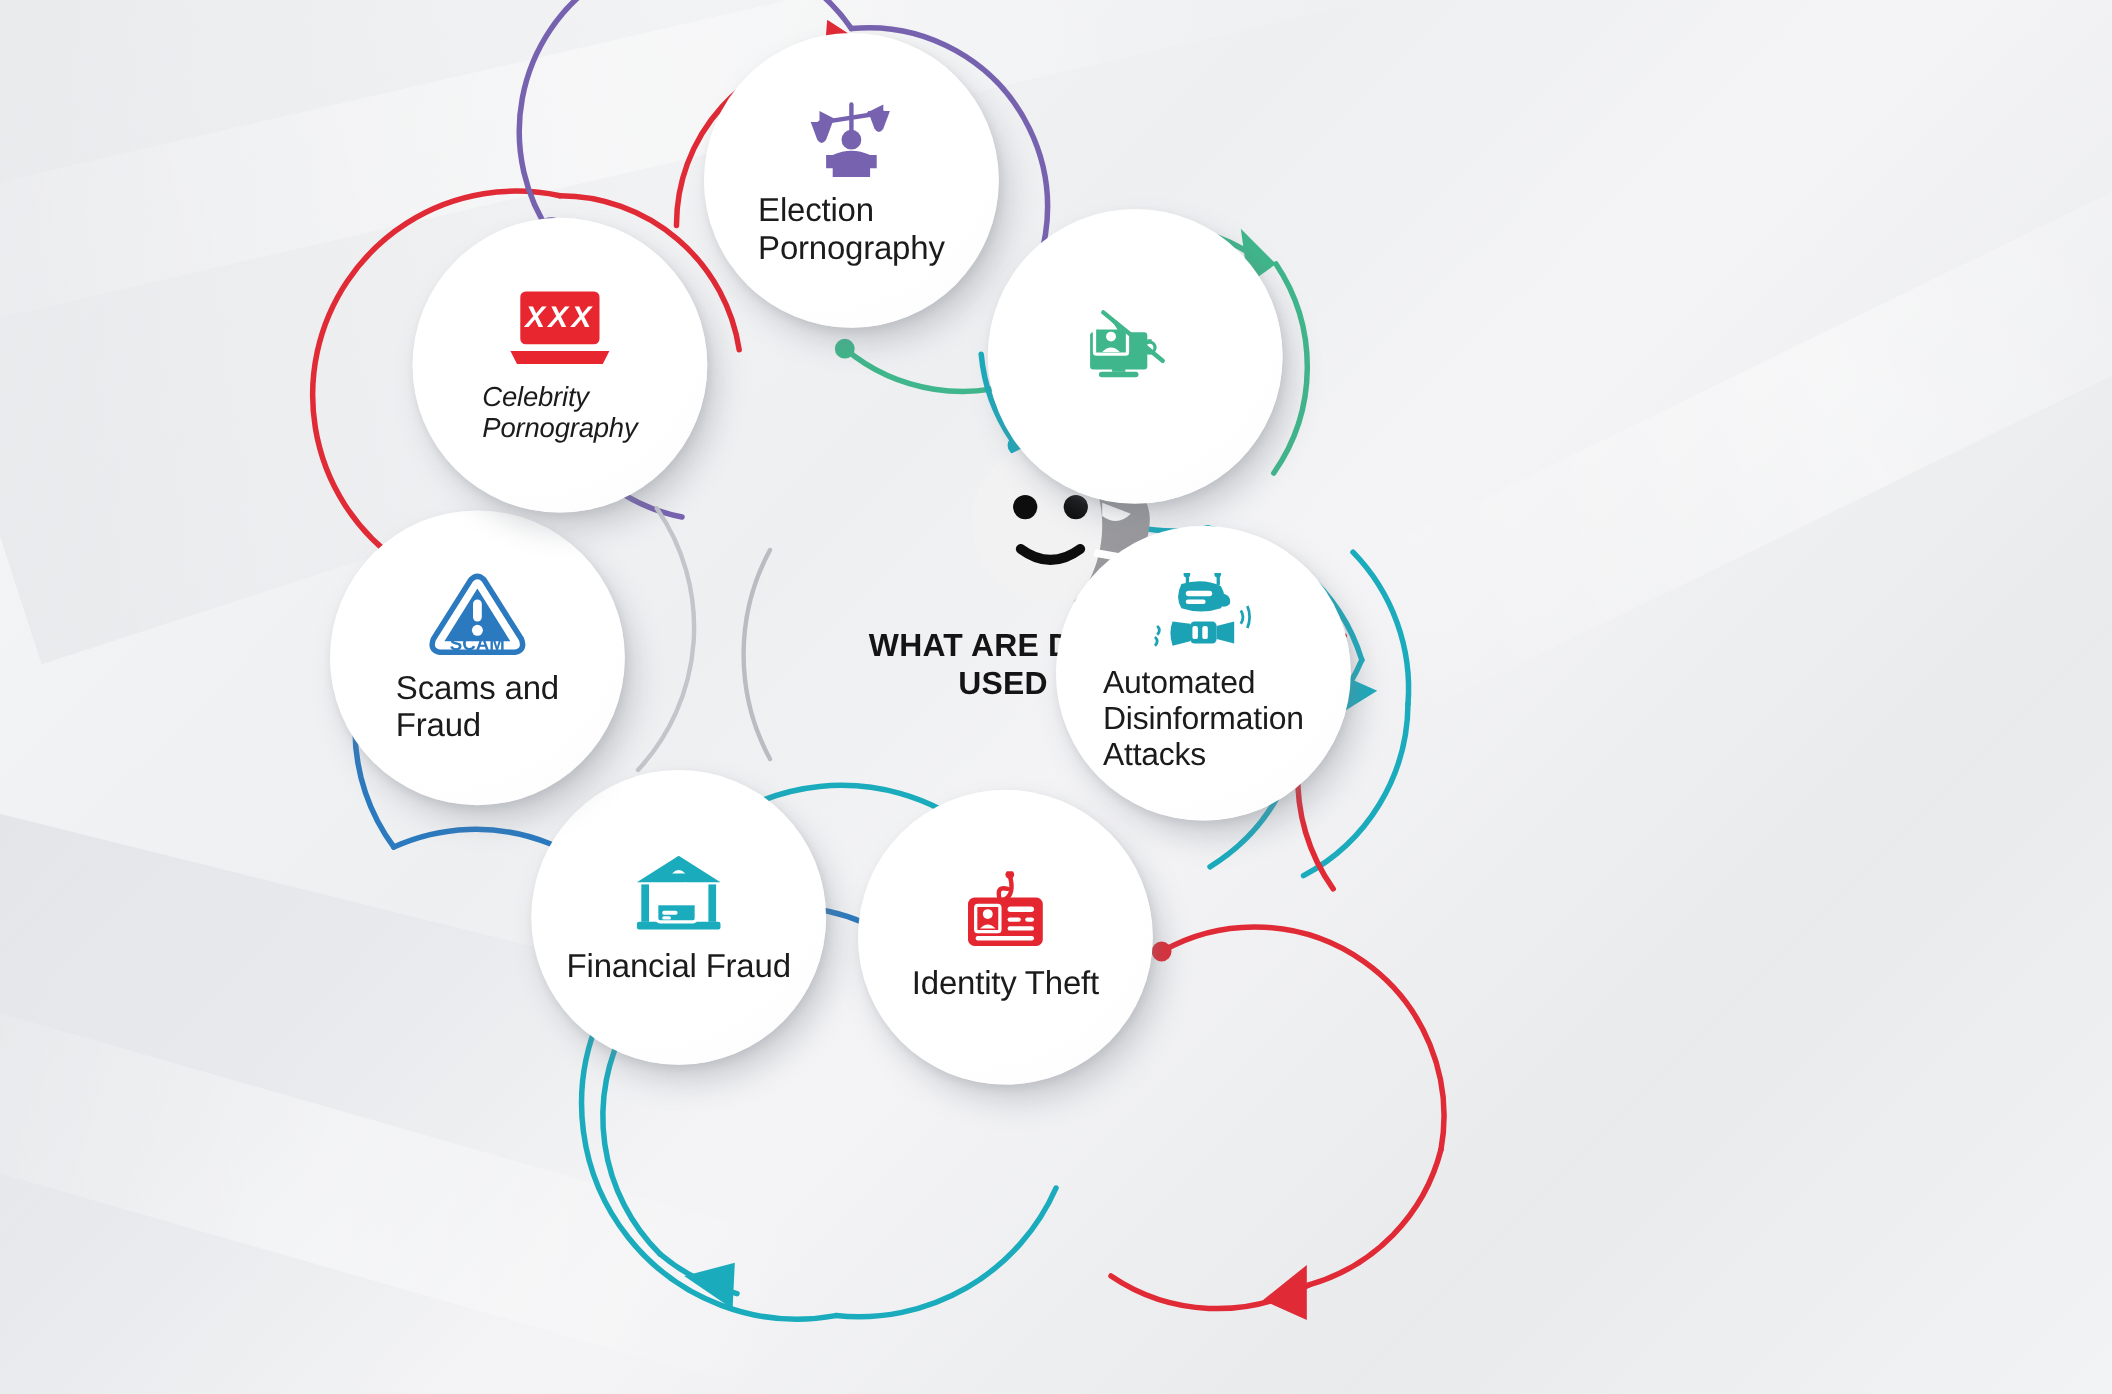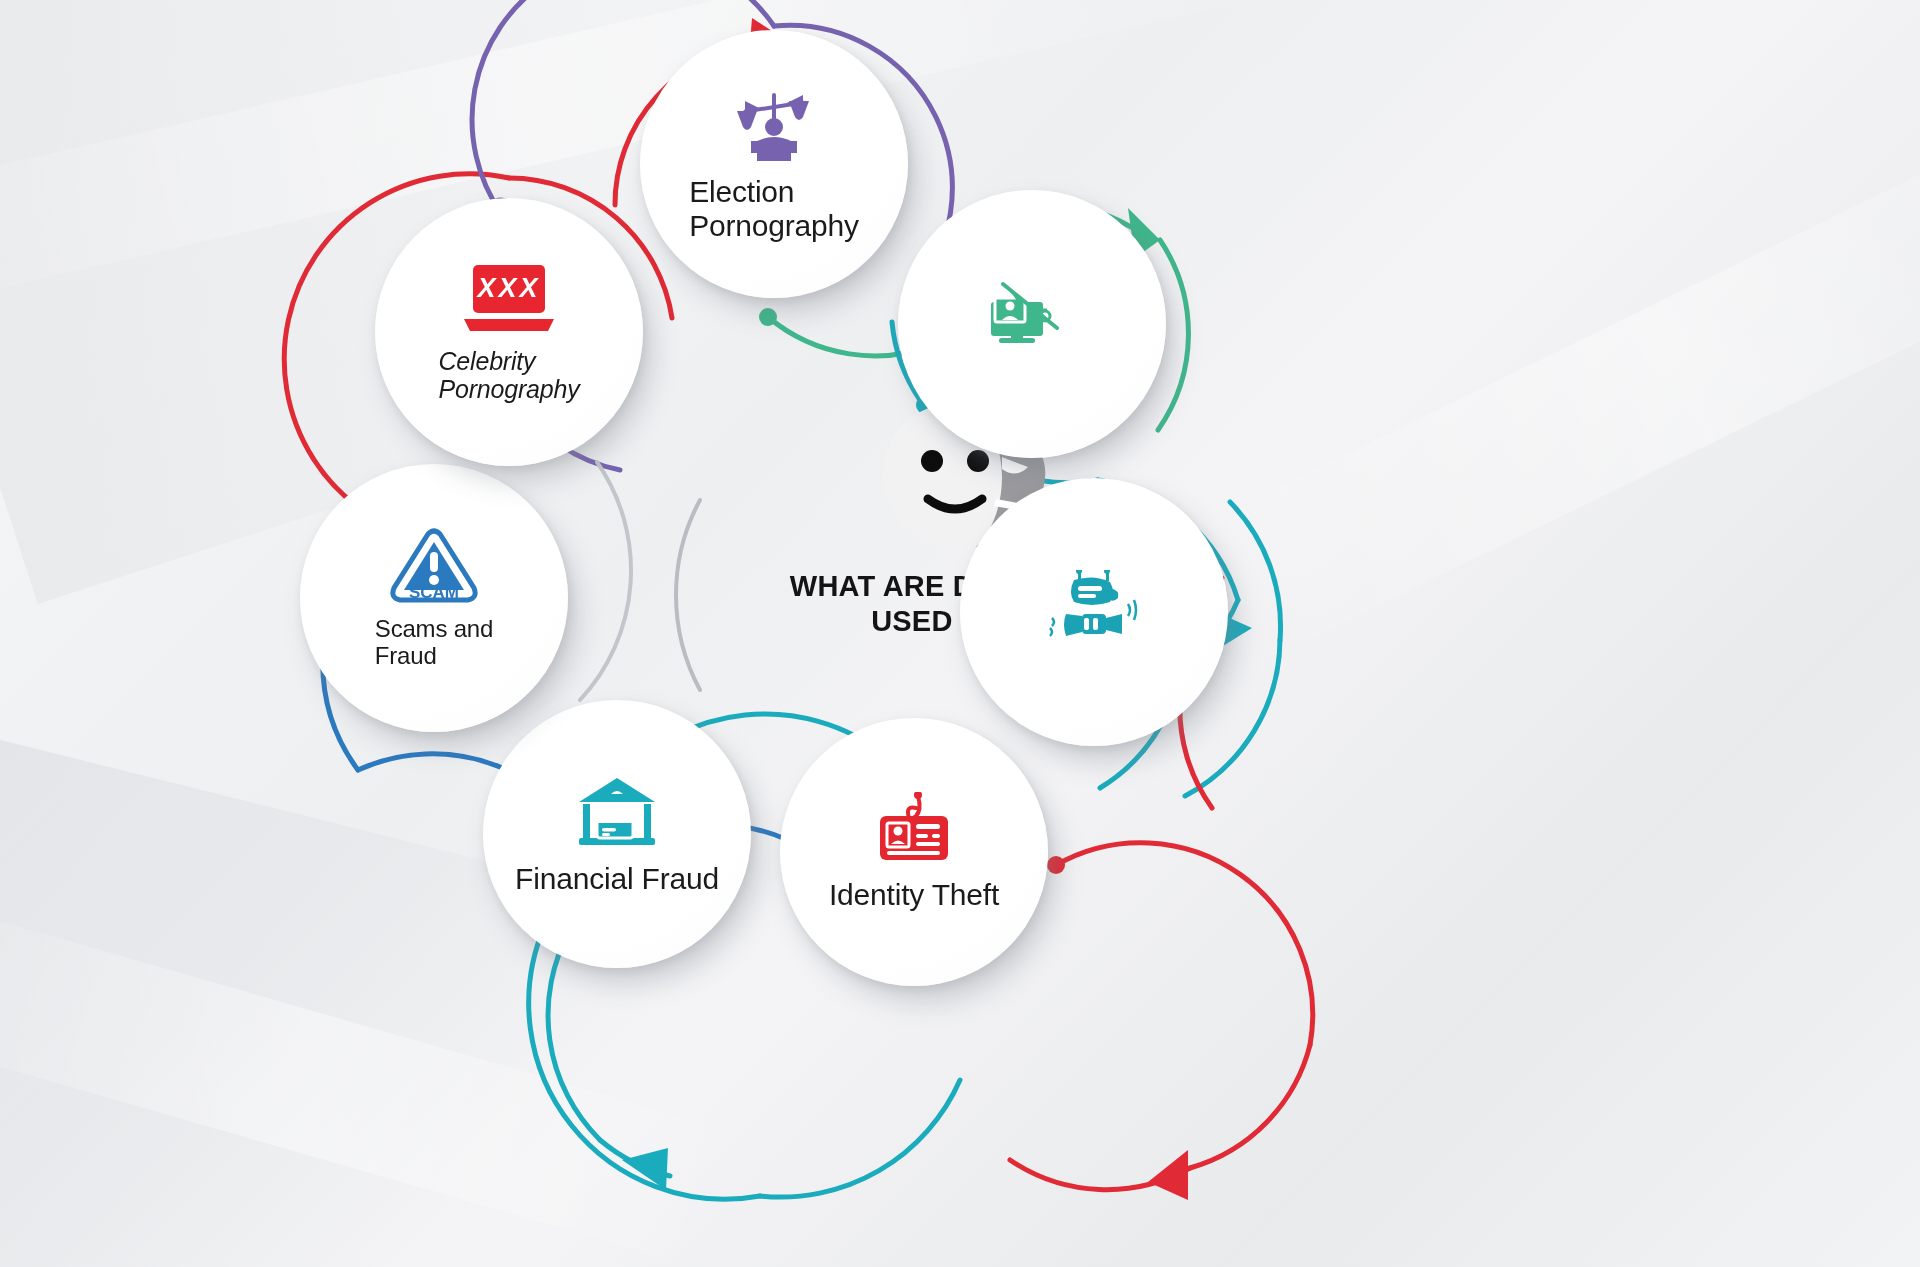--- a/index.html
+++ b/index.html
@@ -80,21 +80,21 @@
   #node-disinfo       { left: 960px; top: 478px;  width: 268px; height: 268px; }
   #node-disinfo .node-label { font-size: 29px; }
 
   #node-identity      { left: 780px; top: 718px;  width: 268px; height: 268px; }
   #node-identity .node-label { font-size: 30px; }
 
   #node-financial     { left: 483px; top: 700px;  width: 268px; height: 268px; }
   #node-financial .node-label { font-size: 30px; }
 
   #node-scams         { left: 300px; top: 464px;  width: 268px; height: 268px; }
-  #node-scams .node-label { font-size: 24px; }
+  #node-scams .node-label { font-size: 30px; }
 
   #node-celebrity     { left: 375px; top: 198px;  width: 268px; height: 268px; font-style: italic; }
   #node-celebrity .node-label { font-size: 25px; }
 
   
   #center-block {
     position: absolute;
     left: 700px;
     top: 395px;
     width: 520px;
@@ -277,20 +277,25 @@
           <rect x="36" y="48" width="5" height="12" rx="2" fill="#ffffff"></rect>
           <rect x="45" y="48" width="5" height="12" rx="2" fill="#ffffff"></rect>
 
           <path d="M 4 48 Q 8 52 4 56" fill="none" stroke="#1ba3b5" stroke-width="2.5"></path>
           <path d="M 2 58 Q 6 62 2 66" fill="none" stroke="#1ba3b5" stroke-width="2.5"></path>
           <path d="M 80 34 Q 84 40 80 46" fill="none" stroke="#1ba3b5" stroke-width="2.5"></path>
           <path d="M 86 30 Q 90 40 86 50" fill="none" stroke="#1ba3b5" stroke-width="2.5"></path>
         </g>
       </svg>
     </div>
+    <div class="node-label">
+      <span>Automated</span><br>
+      <span>Disinformation</span><br>
+      <span>Attacks</span>
+    </div>
   </div>
 
   <div class="node" id="node-financial">
     <div class="icon-wrap">
       <svg width="84" height="80" viewBox="0 0 84 80" xmlns="http://www.w3.org/2000/svg">
         <g fill="#1aabbd">
 
           <path d="M 42 6 L 80 30 L 4 30 Z"></path>
           <path d="M 36 22 Q 42 16 48 22 Z" fill="#ffffff"></path>
 

